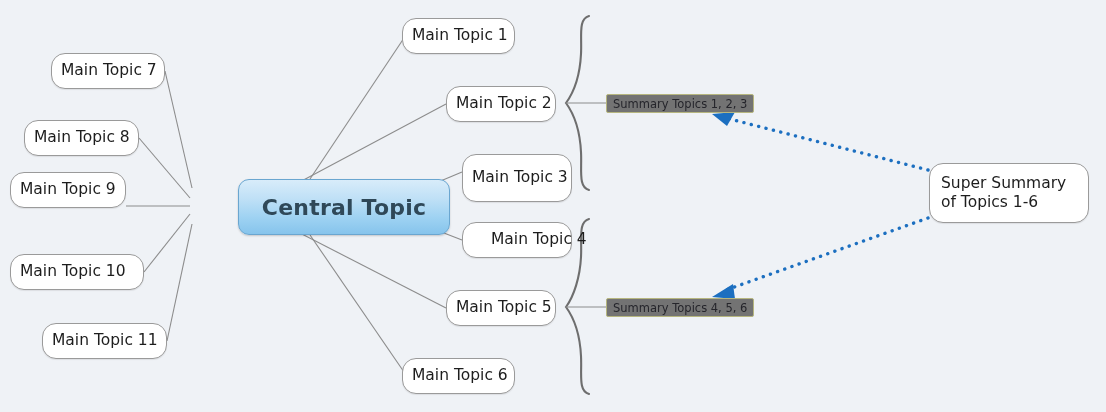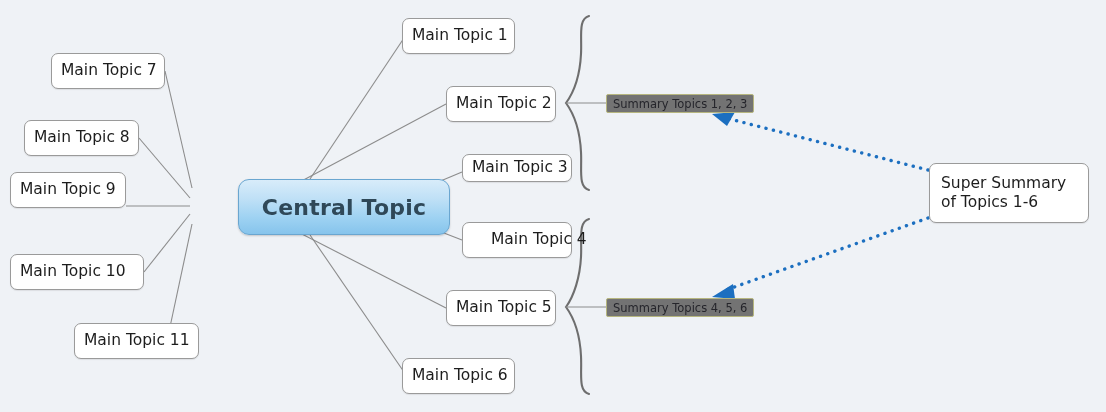--- a/index.html
+++ b/index.html
@@ -21,21 +21,21 @@
     top: 0;
     width: 1106px;
     height: 412px;
     pointer-events: none;
   }
   .node {
     position: absolute;
     box-sizing: border-box;
     background: #ffffff;
     border: 1px solid #9a9a9a;
-    border-radius: 7px;
+    border-radius: 14px;
     color: #1d1d1d;
     font-size: 15.5px;
     line-height: 1.25;
     display: flex;
     align-items: center;
     padding: 0 9px;
     white-space: nowrap;
     box-shadow: 0 1px 1px rgba(0,0,0,0.08);
   }
   .node.multiline {
@@ -124,29 +124,29 @@
     <g fill="#1c6fc0">
       <path d="M 712 114 L 735 112 L 727 126 Z"></path>
       <path d="M 712 297 L 733 284 L 735 299 Z"></path>
     </g>
   </svg>
 
   <div id="central-topic">Central Topic</div>
 
   <div class="node" style="left:402px;top:18px;width:113px;height:36px;">Main Topic 1</div>
   <div class="node" style="left:446px;top:86px;width:110px;height:36px;">Main Topic 2</div>
-  <div class="node" style="left:462px;top:154px;width:110px;height:28px;">Main Topic 3</div>
+  <div class="node" style="left:462px;top:154px;width:110px;height:48px;">Main Topic 3</div>
   <div class="node" style="left:462px;top:222px;width:110px;height:36px;padding-left:28px;">Main Topic 4</div>
   <div class="node" style="left:446px;top:290px;width:110px;height:36px;">Main Topic 5</div>
   <div class="node" style="left:402px;top:358px;width:113px;height:36px;">Main Topic 6</div>
 
   <div class="node" style="left:51px;top:53px;width:114px;height:36px;">Main Topic 7</div>
   <div class="node" style="left:24px;top:120px;width:115px;height:36px;">Main Topic 8</div>
   <div class="node" style="left:10px;top:172px;width:116px;height:36px;">Main Topic 9</div>
   <div class="node" style="left:10px;top:254px;width:134px;height:36px;">Main Topic 10</div>
-  <div class="node" style="left:42px;top:323px;width:125px;height:36px;margin-left:32px;">Main Topic 11</div>
+  <div class="node" style="left:42px;top:323px;width:125px;height:36px;">Main Topic 11</div>
 
   <div class="summary-node" style="left:606px;top:94px;width:148px;">Summary Topics 1, 2, 3</div>
   <div class="summary-node" style="left:606px;top:298px;width:148px;">Summary Topics 4, 5, 6</div>
 
   <div class="node multiline" id="super-summary">Super Summary of Topics 1-6</div>
 
 </div>
 
 </body></html>

